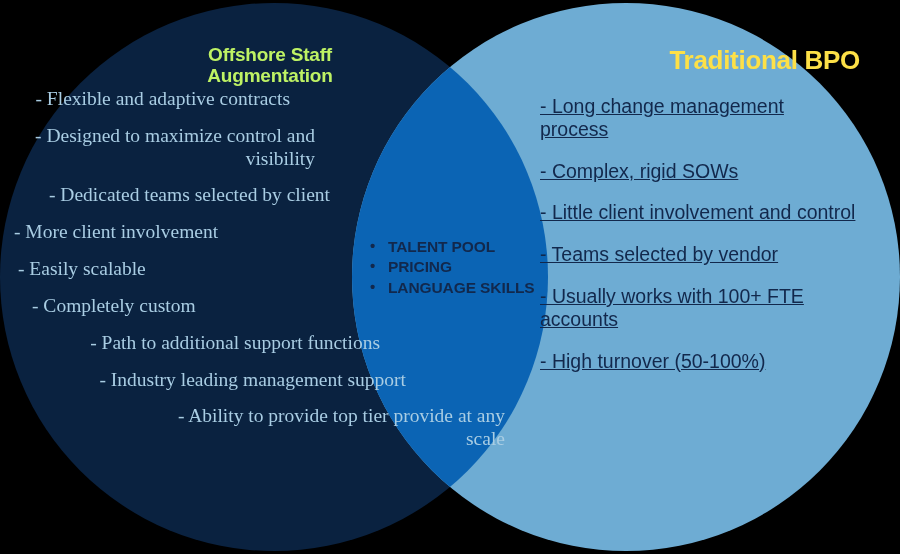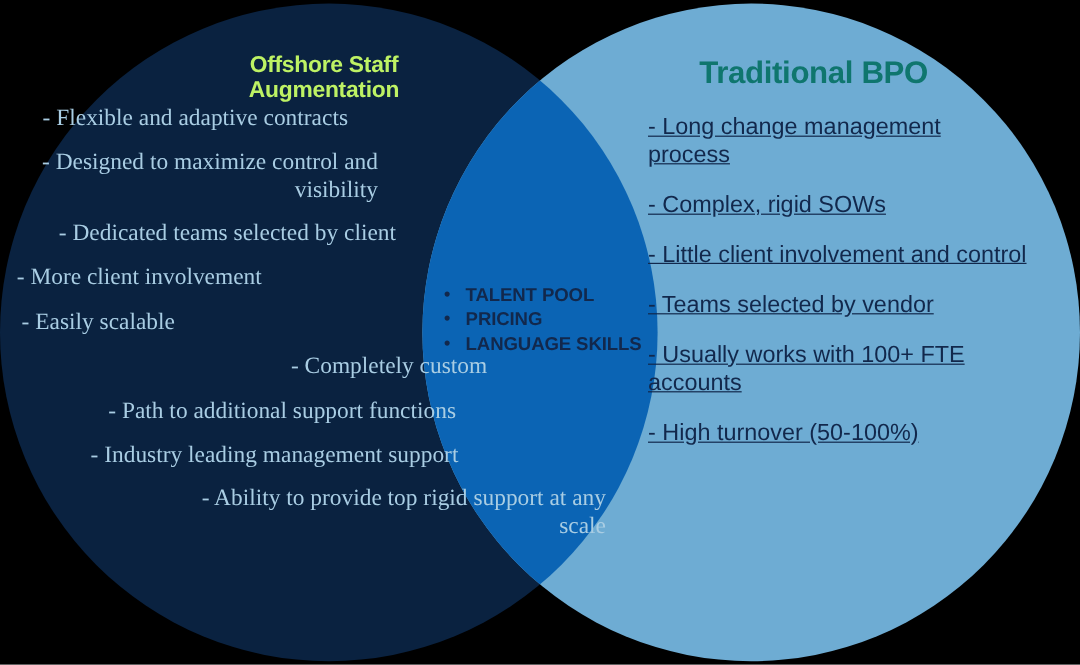--- a/index.html
+++ b/index.html
@@ -62,25 +62,25 @@
   .left-list li {
     text-align: right;
     margin: 0 0 14px 0;
     padding: 0;
     font-family: Liberation Serif, serif;
   }
 
   
   .right-title {
     position: absolute;
-    left: 508px;
+    left: 520px;
     top: 46px;
     width: 340px;
-    text-align: center;
-    color: #0f766e;
+    text-align: right;
+    color: #fde047;
     font-weight: bold;
     font-size: 26px;
     line-height: 1.1;
     letter-spacing: -0.3px;
   }
   .right-list {
     position: absolute;
     left: 540px;
     top: 95px;
     width: 360px;
@@ -152,24 +152,24 @@
       <div>Offshore Staff</div>
       <div>Augmentation</div>
     </div>
 
     <ul class="left-list">
       <li style="padding-right:70px;width:290px">- Flexible and adaptive contracts</li>
       <li style="padding-right:45px;width:315px">- Designed to maximize control and visibility</li>
       <li style="padding-right:30px;width:330px">- Dedicated teams selected by client</li>
       <li style="padding-right:98px;width:360px;text-align:left;padding-left:14px">- More client involvement</li>
       <li style="padding-right:178px;width:360px;text-align:left;padding-left:18px">- Easily scalable</li>
-      <li style="padding-right:114px;width:360px;text-align:right;padding-left:46px">- Completely custom</li>
+      <li style="padding-right:114px;width:360px;text-align:left;padding-left:32px">- Completely custom</li>
       <li style="padding-right:30px;width:332px;padding-left:48px">- Path to additional support functions</li>
-      <li style="padding-right:24px;width:338px;padding-left:44px">- Industry leading management support</li>
-      <li style="padding-right:6px;width:355px;padding-left:150px">-   Ability to provide top rigid support at any scale</li>
+      <li style="padding-right:24px;width:338px;padding-left:68px">- Industry leading management support</li>
+      <li style="padding-right:6px;width:355px;padding-left:150px">-   Ability to provide top tier provide at any scale</li>
     </ul>
   </div>
 
   <div class="layer">
     <div class="right-title">Traditional BPO</div>
 
     <ul class="right-list">
       <li style="width:310px;padding-right:18px">- Long change management process</li>
       <li style="width:330px;padding-right:4px">- Complex, rigid SOWs</li>
       <li style="width:342px;padding-right:0px">- Little client involvement and control</li>

